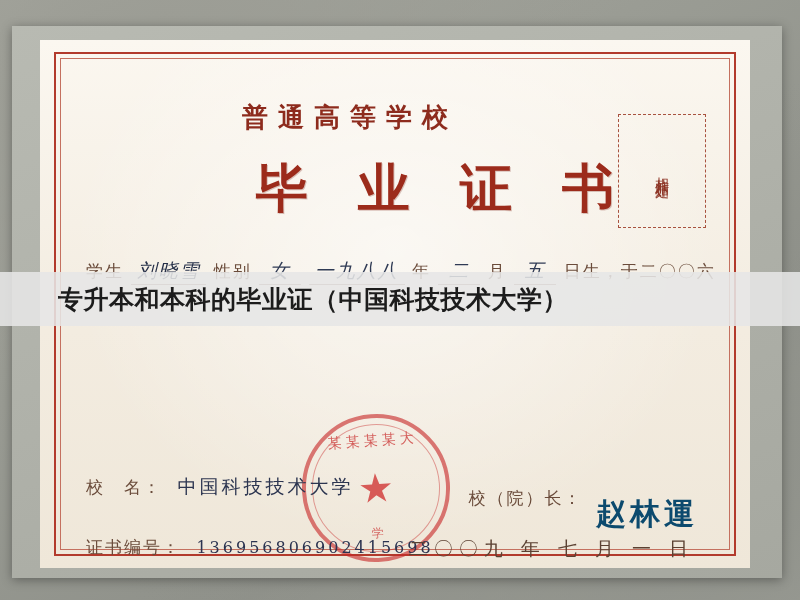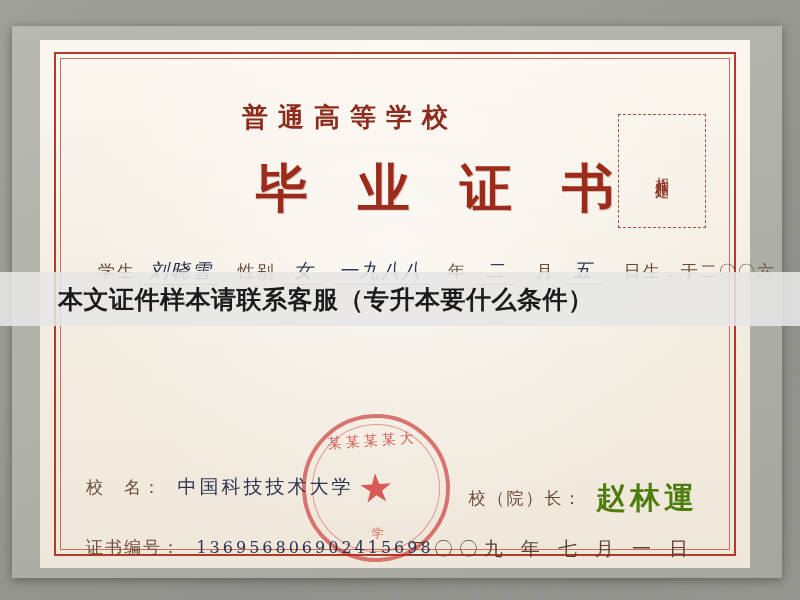--- a/index.html
+++ b/index.html
@@ -156,21 +156,21 @@
     color: #5c4436;
   }
 
   .row {
     position: relative;
     height: 42px;
     font-size: 17px;
     letter-spacing: 2px;
     white-space: nowrap;
   }
-  .row .lbl { color: #6a4b3a; margin-left: 12px; }
+  .row .lbl { color: #6a4b3a; }
   .row .fill {
     color: #2f3a54;
     font-family: Liberation Mono, monospace;
     font-style: italic;
     font-size: 19px;
     padding: 0 6px;
   }
   .row .fill.ink {
     color: #263049;
   }
@@ -196,27 +196,27 @@
   .sign-left { position: absolute; left: 0; top: 0; }
   .sign-right { position: absolute; right: 6px; top: 0; }
   .school-name {
     color: #2c3550;
     font-size: 19px;
     letter-spacing: 3px;
     padding-left: 8px;
   }
   .principal-name {
     font-family: "DejaVu Serif", serif;
-    color: #4d7c0f;
+    color: #0c4a6e;
     font-size: 30px;
     letter-spacing: 4px;
     font-weight: 700;
     padding-left: 6px;
     position: relative;
-    top: 4px;
+    top: 20px;
   }
 
   .bottom-row {
     position: absolute;
     left: 16px;
     right: 16px;
     top: 470px;
     font-family: "DejaVu Serif", serif;
     font-size: 17px;
     letter-spacing: 2px;
@@ -395,16 +395,16 @@
             <span class="date-right">二〇〇九 年 七 月 一 日</span>
           </div>
 
         </div>
       </div>
     </div>
   </div>
 
 
   <div class="caption-bar">
-    <div class="caption-text">本文证件样本请联系客服（专升本要什么条件）</div>
+    <div class="caption-text">专升本和本科的毕业证（中国科技技术大学）</div>
   </div>
 
 </div>
 
 </body></html>

